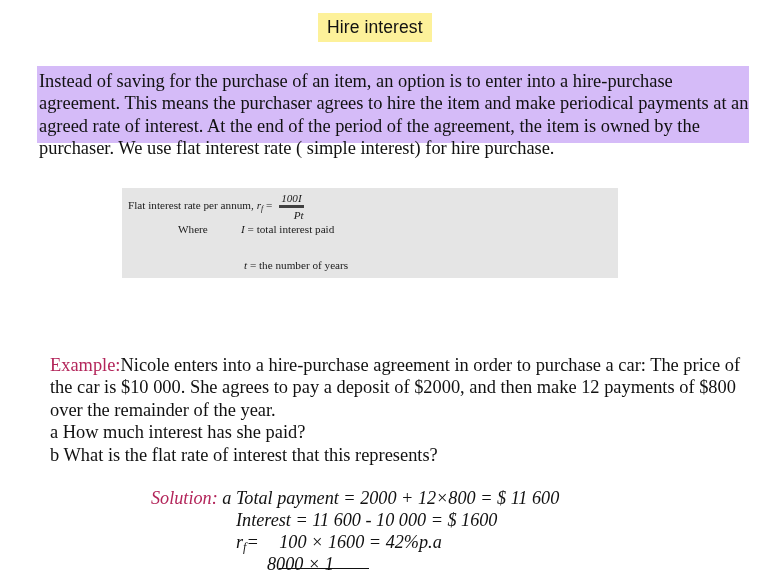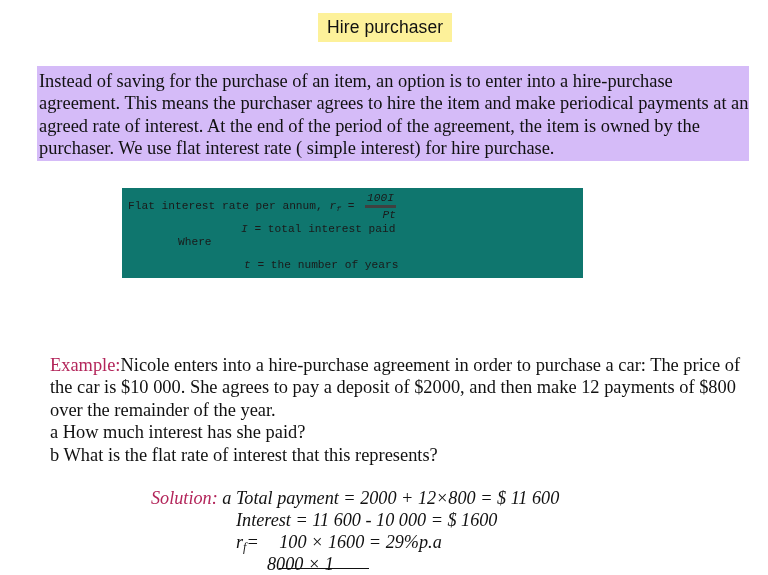--- a/index.html
+++ b/index.html
@@ -29,41 +29,40 @@
       font-family: "Liberation Sans", sans-serif;
       font-size: 17.5px;
       color: #111111;
       letter-spacing: 0.1px;
     }
     .intro-box {
       position: absolute;
       left: 37px;
       top: 66px;
       width: 712px;
-      height: 95px;
+      height: 77px;
       background: #d5bbf8;
       box-sizing: border-box;
       padding: 4px 0 0 2px;
     }
     .intro-text {
       font-size: 18.4px;
       line-height: 22.3px;
       margin: 0;
       white-space: pre-line;
     }
     .formula-box {
       position: absolute;
       left: 122px;
       top: 188px;
-      width: 461px;
+      width: 496px;
       height: 90px;
-      background: #0f766e;
+      background: #e5e5e5;
       font-size: 11.2px;
       color: #1a1a1a;
-      font-family: Liberation Mono, monospace;
     }
     .f-line {
       position: absolute;
       white-space: nowrap;
     }
     .frac {
       display: inline-block;
       vertical-align: middle;
       text-align: center;
       margin-left: 4px;
@@ -108,55 +107,55 @@
       border-bottom: 1.4px solid #111111;
       padding-bottom: 16px;
       margin-left: 16px;
     }
     .sub { font-size: 12px; vertical-align: -3px; }
   </style>
 </head>
 <body>
 
 <div class="title-wrap">
-  <span class="title">Hire purchaser</span>
+  <span class="title">Hire interest</span>
 </div>
 
 <div class="intro-box">
   <p class="intro-text"><span>Instead of saving for the purchase of an item, an option is to enter into a hire-purchase</span>
 <span>agreement. This means the purchaser agrees to hire the item and make periodical payments at an</span>
 <span>agreed rate of interest. At the end of the period of the agreement, the item is owned by the</span>
 <span>purchaser. We use flat interest rate ( simple interest) for hire purchase.</span></p>
 </div>
 
 <div class="formula-box">
   <div class="f-line" style="left:6px; top:4px;">
     <span>Flat interest rate per annum,</span>
     <span class="var">r</span><span class="var" style="font-size:8px; vertical-align:-2px;">f</span>
     <span>=</span>
     <span class="frac">
       <span class="num">100I</span>
       <span class="den">Pt</span>
     </span>
   </div>
-  <div class="f-line" style="left:56px; top:48px;text-align:right;">Where</div>
+  <div class="f-line" style="left:56px; top:35px;text-align:right;">Where</div>
   <div class="f-line" style="left:119px; top:35px;">
     <span class="var">I</span>
     <span>= total interest paid</span>
   </div>
   <div class="f-line" style="left:122px; top:71px;">
     <span class="var">t</span>
     <span>= the number of years</span>
   </div>
 </div>
 
 <p class="example"><span class="example-label">Example:</span><span>Nicole enters into a hire-purchase agreement in order to purchase a car: The price of</span><br><span>the car is $10 000. She agrees to pay a deposit of $2000, and then make 12 payments of $800</span><br><span>over the remainder of the year.</span><br><span>a How much interest has she paid?</span><br><span>b What is the flat rate of interest that this represents?</span></p>
 
 <div class="solution">
   <div class="sol-line" style="left:0; top:0;">
     <span class="solution-label">Solution:</span><span> a Total payment = 2000 + 12×800 = $ 11 600</span>
   </div>
   <div class="sol-line" style="left:85px; top:22px;">Interest = 11 600 - 10 000 = $ 1600</div>
   <div class="sol-line" style="left:85px; top:44px;">
-    <span>r</span><span class="sub">f</span><span>= </span><span class="underline">100 × 1600 </span><span>= 29%p.a</span>
+    <span>r</span><span class="sub">f</span><span>= </span><span class="underline">100 × 1600 </span><span>= 42%p.a</span>
   </div>
   <div class="sol-line" style="left:116px; top:66px;">8000 × 1</div>
 </div>
 
 </body></html>

